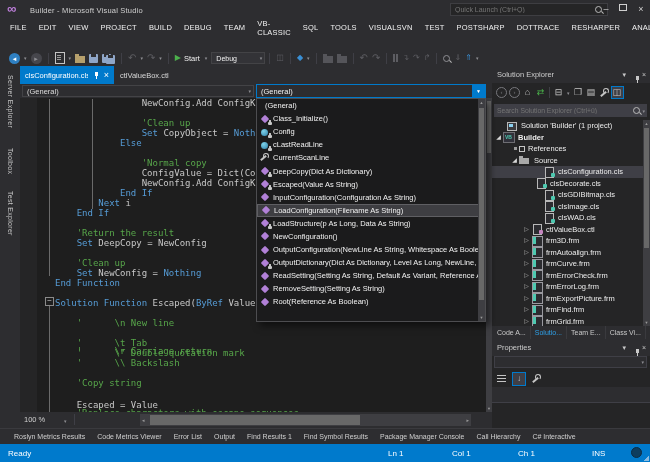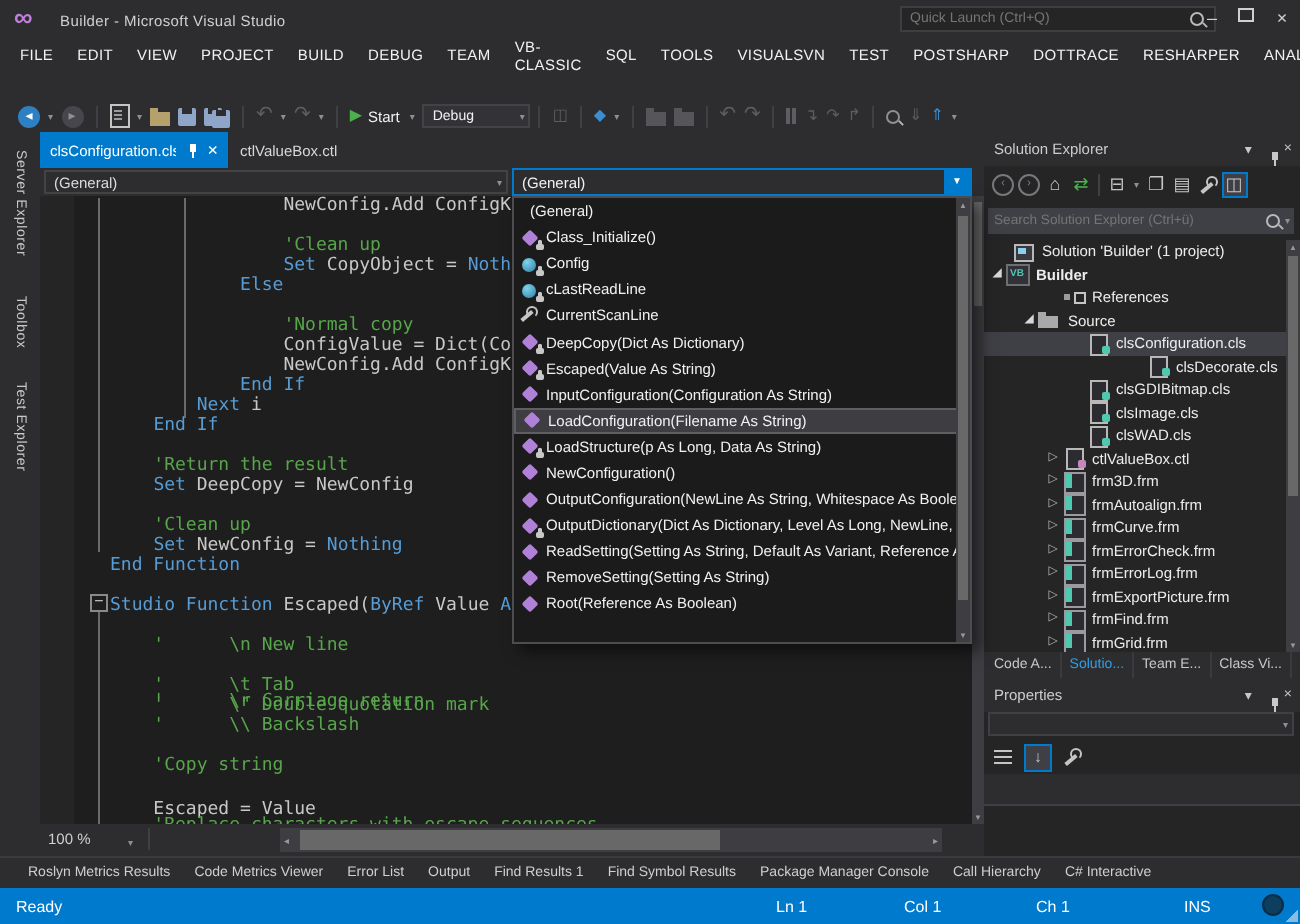--- a/index.html
+++ b/index.html
@@ -384,21 +384,21 @@
           <div class="code-line" style="top: 100px;"><span class="sp">        </span><span class="sk">Next</span><span class="sp"> i</span></div>
           <div class="code-line" style="top: 110px;"><span class="sp">    </span><span class="sk">End If</span></div>
           <div class="code-line" style="top: 120px;"></div>
           <div class="code-line" style="top: 130px;"><span class="sc">    'Return the result</span></div>
           <div class="code-line" style="top: 140px;"><span class="sp">    </span><span class="sk">Set</span><span class="sp"> DeepCopy = NewConfig</span></div>
           <div class="code-line" style="top: 150px;"></div>
           <div class="code-line" style="top: 160px;"><span class="sc">    'Clean up</span></div>
           <div class="code-line" style="top: 170px;"><span class="sp">    </span><span class="sk">Set</span><span class="sp"> NewConfig = </span><span class="sk">Nothing</span></div>
           <div class="code-line" style="top: 180px;"><span class="sk">End Function</span></div>
           <div class="code-line" style="top: 190px;"></div>
-          <div class="code-line" style="top: 200px;"><span class="sk">Studio Function</span><span class="sp"> Escaped(</span><span class="sk">ByRef</span><span class="sp"> Value </span><span class="sk">As String</span></div>
+          <div class="code-line" style="top: 200px;"><span class="sk">Solution Function</span><span class="sp"> Escaped(</span><span class="sk">ByRef</span><span class="sp"> Value </span><span class="sk">As String</span></div>
           <div class="code-line" style="top: 210px;"></div>
           <div class="code-line" style="top: 220px;"><span class="sc">    '      \n New line</span></div>
           <div class="code-line" style="top: 248px;"><span class="sc">    '      \r Carriage return</span></div>
           <div class="code-line" style="top: 240px;"><span class="sc">    '      \t Tab</span></div>
           <div class="code-line" style="top: 250px;"><span class="sc">    '      \" Double quotation mark</span></div>
           <div class="code-line" style="top: 260px;"><span class="sc">    '      \\ Backslash</span></div>
           <div class="code-line" style="top: 270px;"></div>
           <div class="code-line" style="top: 280px;"><span class="sc">    'Copy string</span></div>
           <div class="code-line" style="top: 302px;"><span class="sp">    Escaped = Value</span></div>
           <div class="code-line" style="top: 300px;"></div>
@@ -562,36 +562,36 @@
         <div class="tree-row" style="padding-left: 5px;">
           <span class="exp none"></span>
           <span class="ti ti-solution"></span>
           <span class="tree-label">Solution 'Builder' (1 project)</span>
         </div>
         <div class="tree-row" style="padding-left: 2px;">
           <span class="exp open"></span>
           <span class="ti ti-vbproject"></span>
           <span class="tree-label" style="font-weight: bold;">Builder</span>
         </div>
-        <div class="tree-row" style="padding-left: 30px;">
+        <div class="tree-row" style="padding-left: 12px;">
           <span class="exp none"></span>
           <span class="ti ti-references"></span>
           <span class="tree-label">References</span>
         </div>
         <div class="tree-row" style="padding-left: 18px;">
           <span class="exp open"></span>
           <span class="ti ti-folder"></span>
           <span class="tree-label">Source</span>
         </div>
         <div class="tree-row sel" style="padding-left: 42px;">
           <span class="exp none"></span>
           <span class="ti ti-clsfile"></span>
           <span class="tree-label">clsConfiguration.cls</span>
         </div>
-        <div class="tree-row" style="padding-left: 24px; margin-left: 48px;">
+        <div class="tree-row" style="padding-left: 34px;">
           <span class="exp none"></span>
           <span class="ti ti-clsfile"></span>
           <span class="tree-label">clsDecorate.cls</span>
         </div>
         <div class="tree-row" style="padding-left: 42px;">
           <span class="exp none"></span>
           <span class="ti ti-clsfile"></span>
           <span class="tree-label">clsGDIBitmap.cls</span>
         </div>
         <div class="tree-row" style="padding-left: 42px;">

